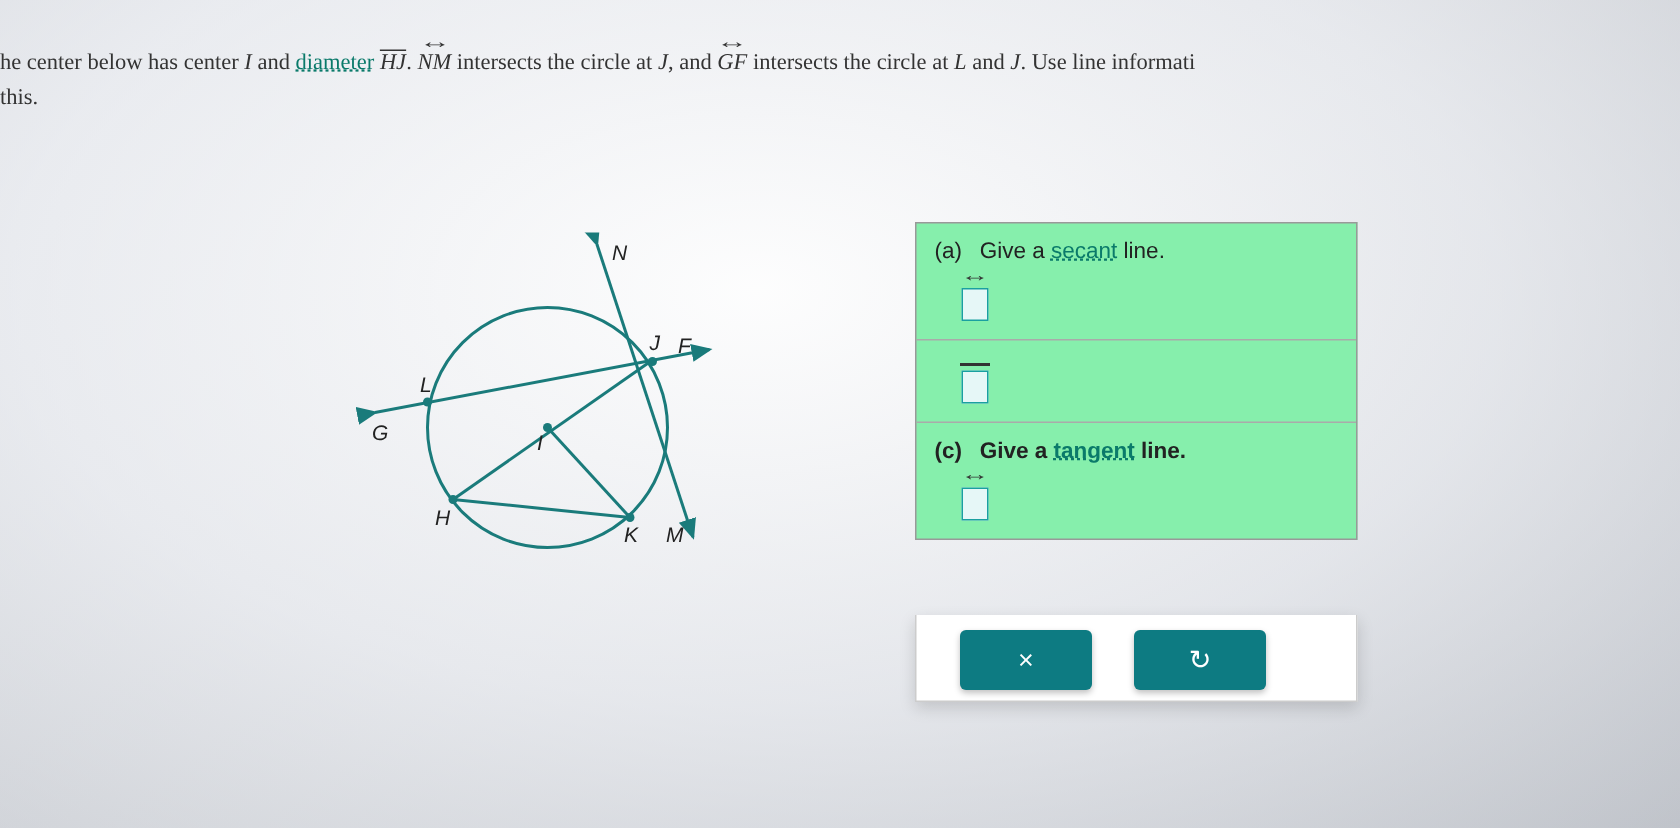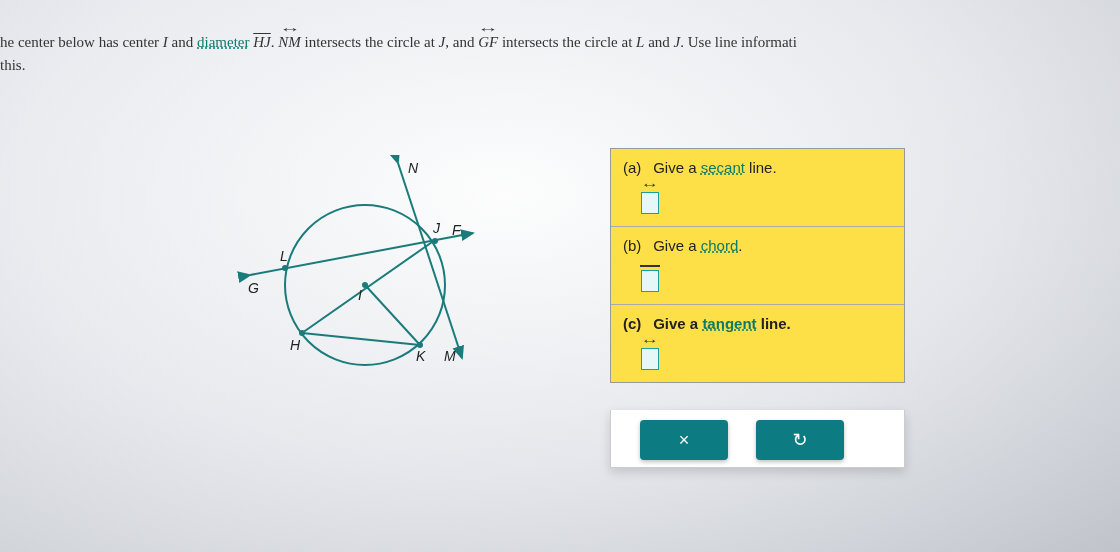--- a/index.html
+++ b/index.html
@@ -54,21 +54,21 @@
       width: 290px;
       height: 250px;
     }
 
     .answer-table {
       position: absolute;
       left: 610px;
       top: 148px;
       width: 295px;
       border: 1px solid #999;
-      background: #fde047;
+      background: #86efac;
       font-size: 15px;
       color: #222;
     }
     .answer-row {
       border-bottom: 1px solid #aaa;
       padding: 10px 12px 12px 12px;
     }
     .answer-row:last-child { border-bottom: none; font-weight: bold; }
     .row-prompt { margin-bottom: 6px; }
     .row-label { display: inline-block; width: 26px; }
@@ -191,24 +191,20 @@
   <div class="answer-row">
     <div class="row-prompt">
       <span class="row-label">(a)</span>
       <span>Give a </span><span class="term-link">secant</span><span> line.</span>
     </div>
     <div class="slot-wrap">
       <span class="input-slot over-dbl"></span>
     </div>
   </div>
   <div class="answer-row">
-    <div class="row-prompt">
-      <span class="row-label">(b)</span>
-      <span>Give a </span><span class="term-link">chord</span><span>.</span>
-    </div>
     <div class="slot-wrap">
       <span class="input-slot over-bar"></span>
     </div>
   </div>
   <div class="answer-row">
     <div class="row-prompt">
       <span class="row-label">(c)</span>
       <span>Give a </span><span class="term-link">tangent</span><span> line.</span>
     </div>
     <div class="slot-wrap">

